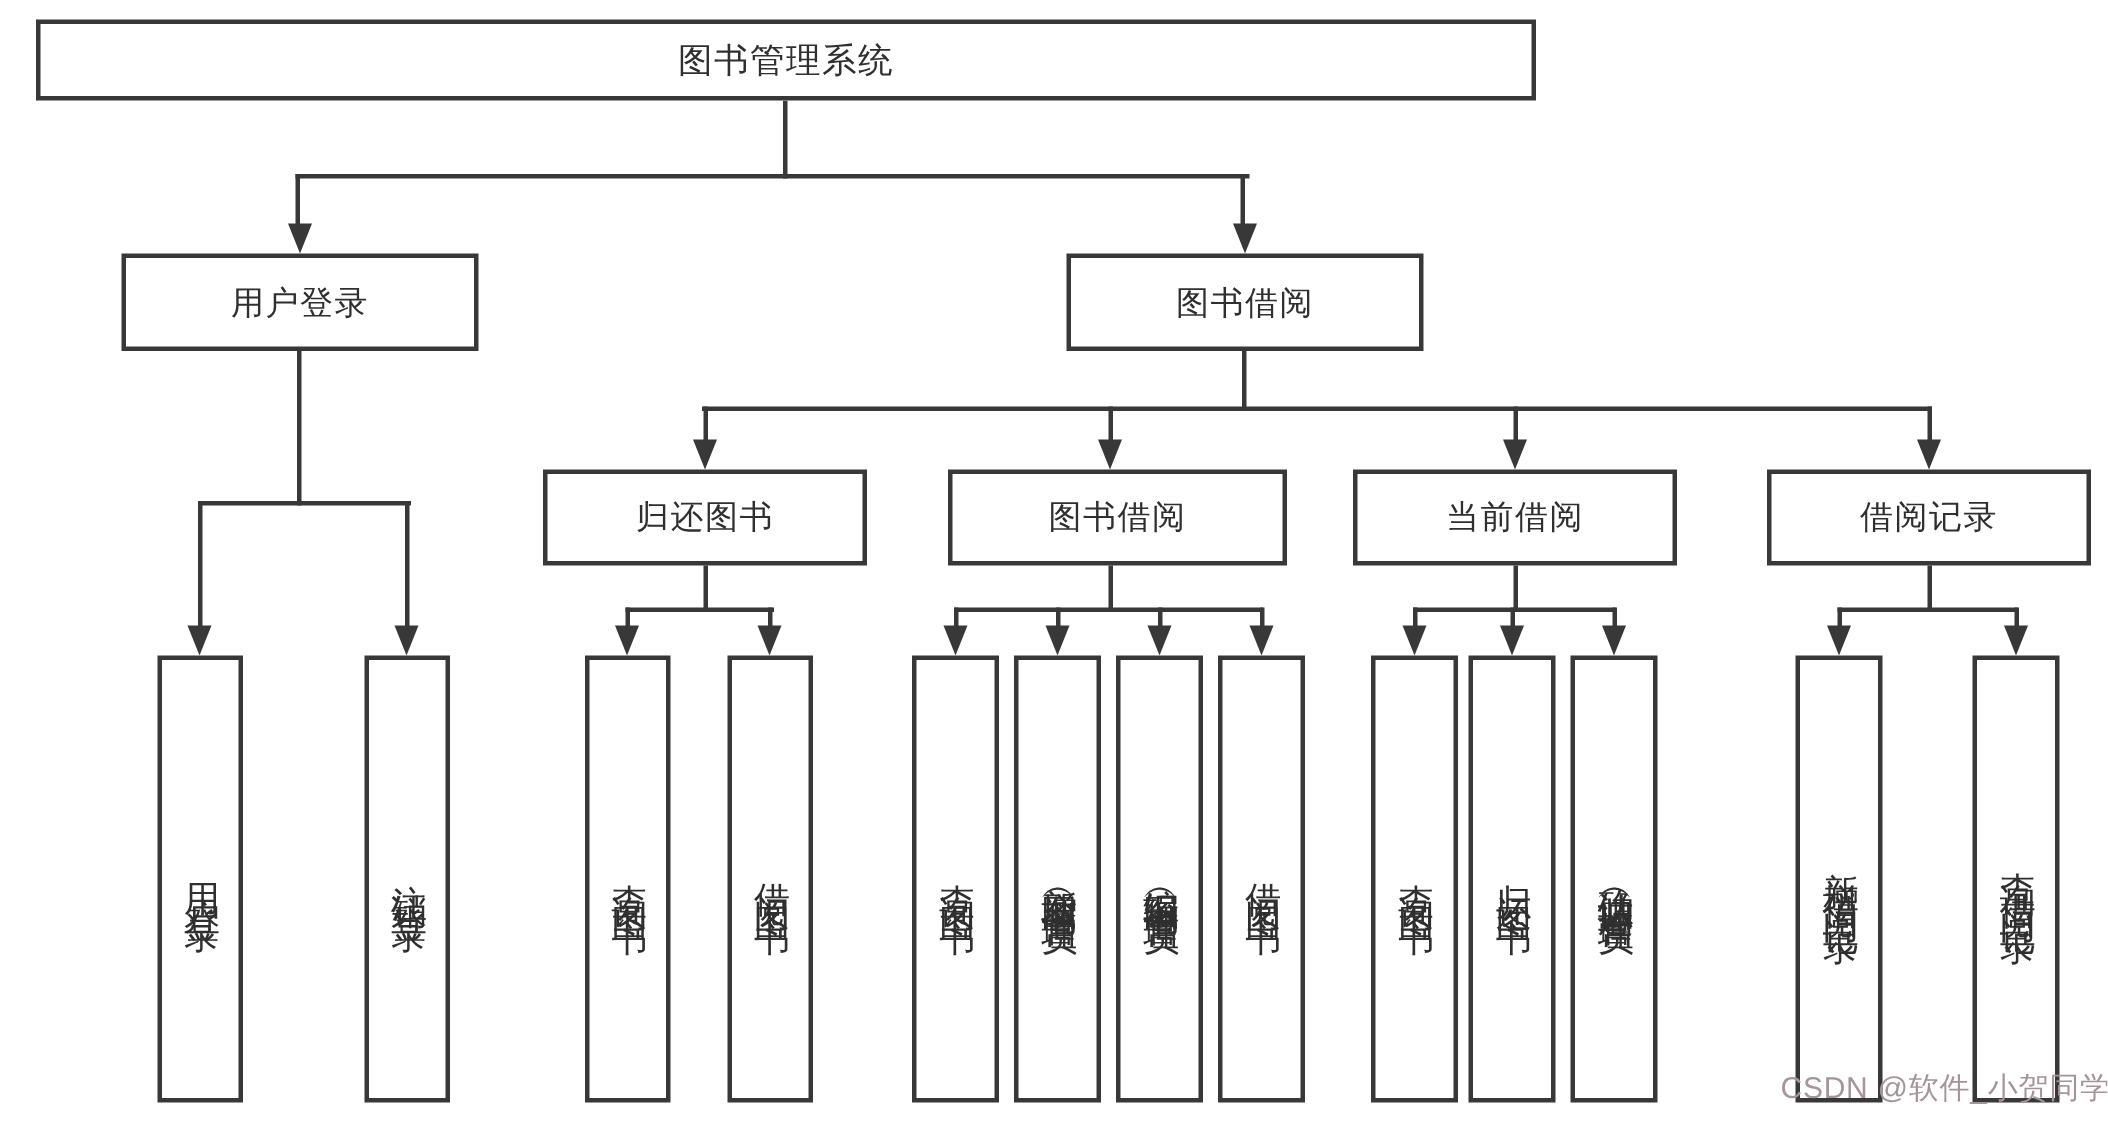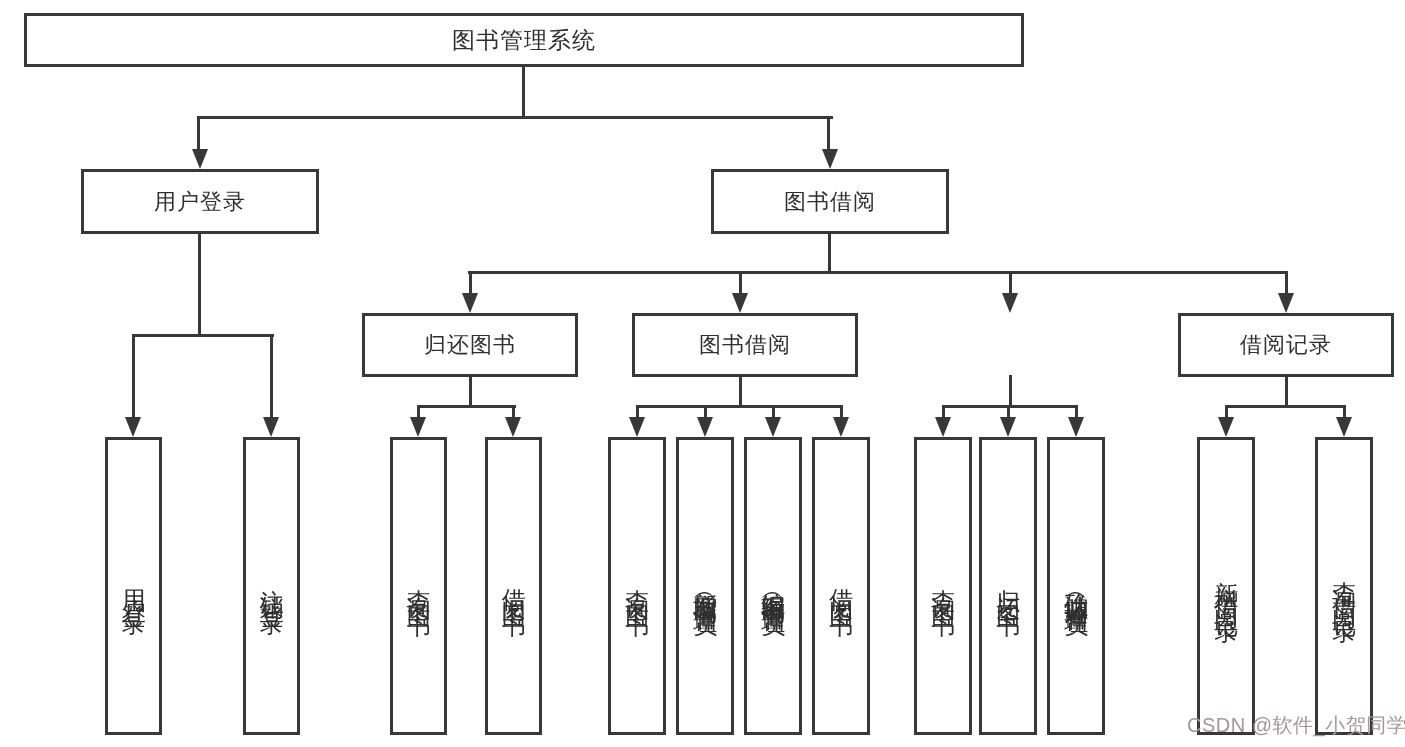--- a/index.html
+++ b/index.html
@@ -107,20 +107,23 @@
   <div class="hbox" style="left:711px;top:169px;width:238px;height:65px">
     <span>图书借阅</span>
   </div>
 
   <div class="hbox" style="left:362px;top:313px;width:216px;height:64px">
     <span>归还图书</span>
   </div>
   <div class="hbox" style="left:632px;top:313px;width:226px;height:64px">
     <span>图书借阅</span>
   </div>
+  <div class="hbox" style="left:902px;top:313px;width:216px;height:64px">
+    <span>当前借阅</span>
+  </div>
   <div class="hbox" style="left:1178px;top:313px;width:216px;height:64px">
     <span>借阅记录</span>
   </div>
 
   <div class="vbox" style="left:105px;top:437px;width:57px;height:298px">
     <span>用户登录</span>
   </div>
   <div class="vbox" style="left:243px;top:437px;width:57px;height:298px">
     <span>注销登录</span>
   </div>

